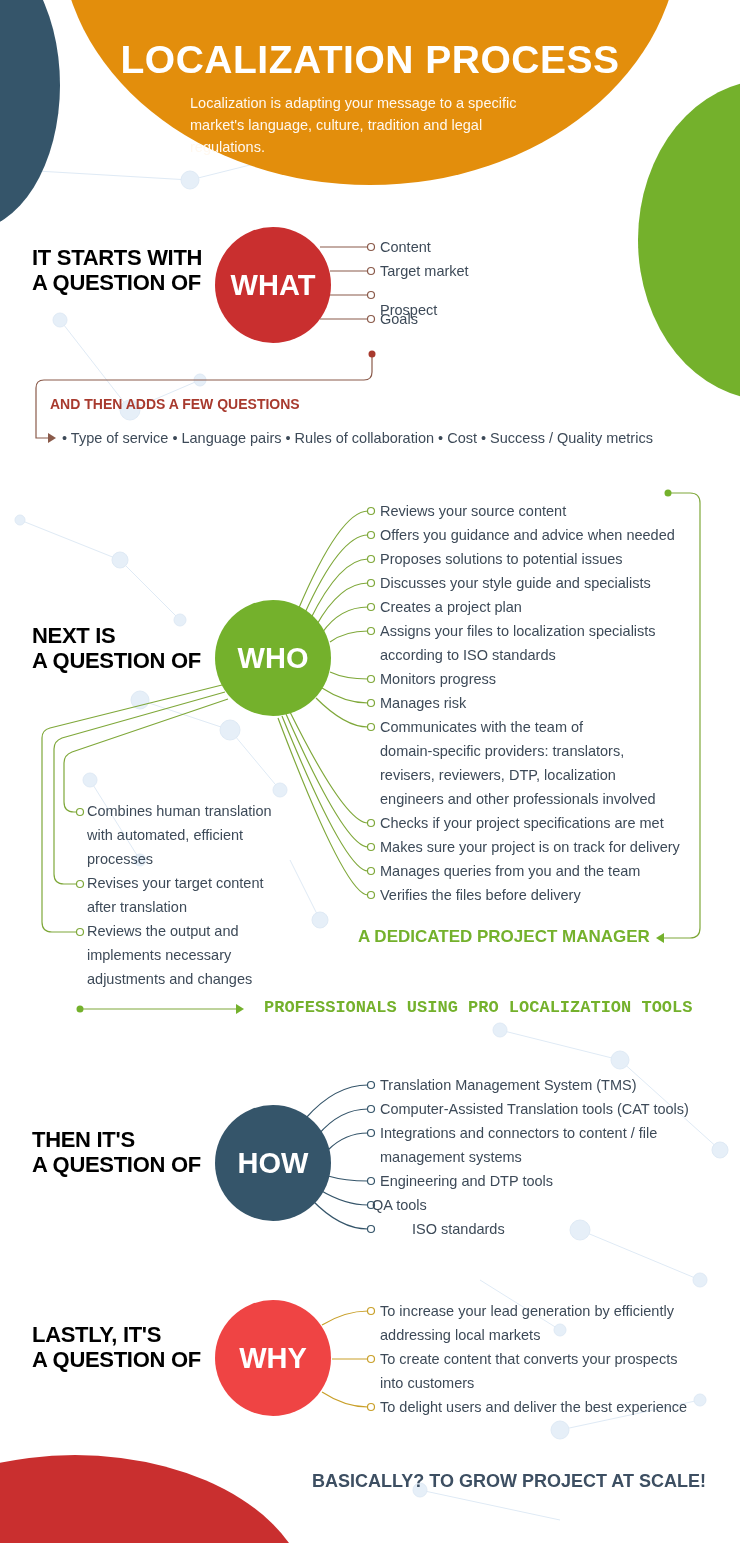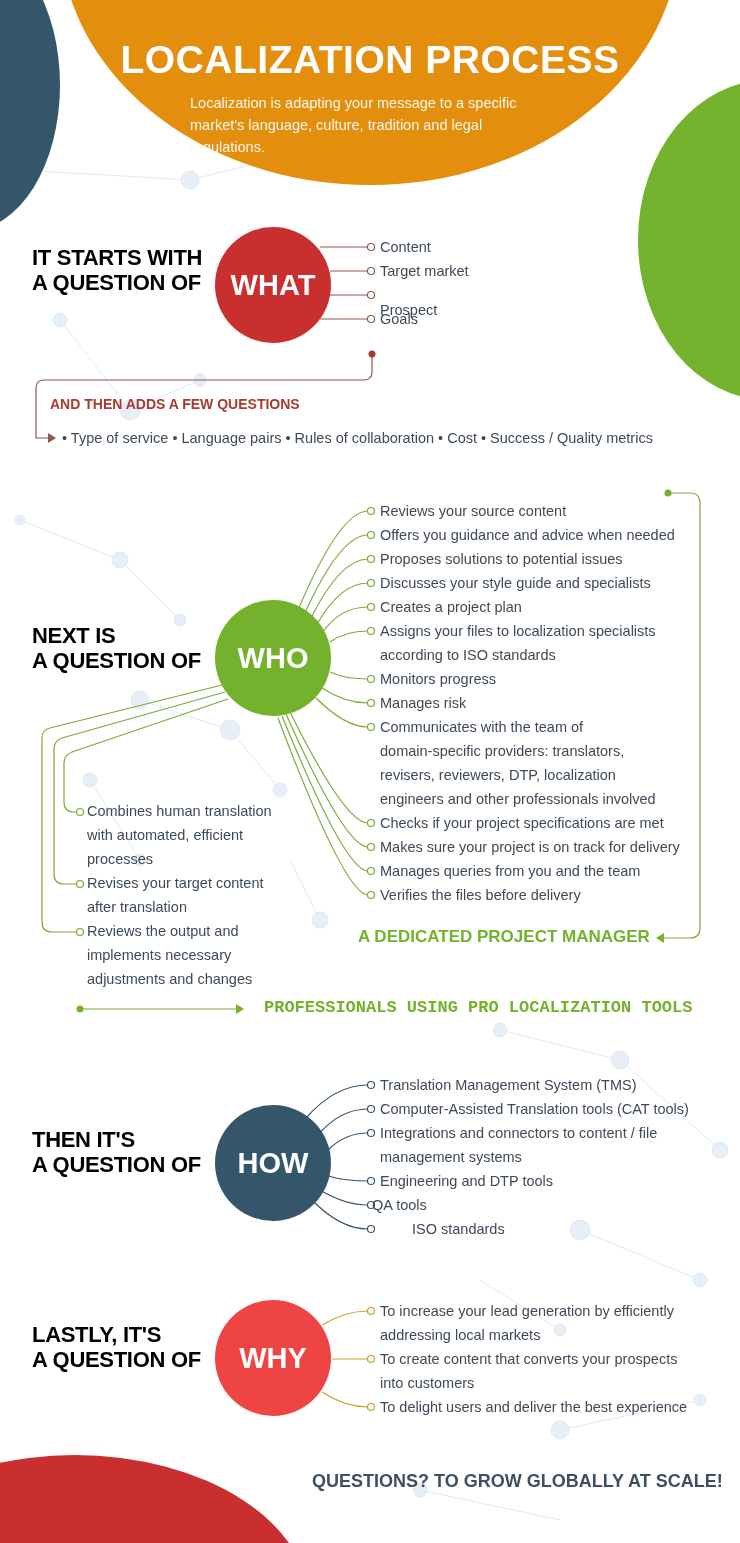--- a/index.html
+++ b/index.html
@@ -234,13 +234,13 @@
 </div>
 <div class="circle" style="left:215px;top:1300px;background:#ef4444;">
   <span>WHY</span>
 </div>
 <div class="item" style="left:380px;top:1299px;">To increase your lead generation by efficiently</div>
 <div class="item" style="left:380px;top:1323px;">addressing local markets</div>
 <div class="item" style="left:380px;top:1347px;">To create content that converts your prospects</div>
 <div class="item" style="left:380px;top:1371px;">into customers</div>
 <div class="item" style="left:380px;top:1395px;">To delight users and deliver the best experience</div>
 
-<div class="sect-title" style="left:312px;top:1471px;color:#3d4f62;font-size:18px;">QUESTIONS? TO GROW GLOBALLY AT SCALE!</div>
+<div class="sect-title" style="left:312px;top:1471px;color:#3d4f62;font-size:18px;">BASICALLY? TO GROW PROJECT AT SCALE!</div>
 
 </body></html>

